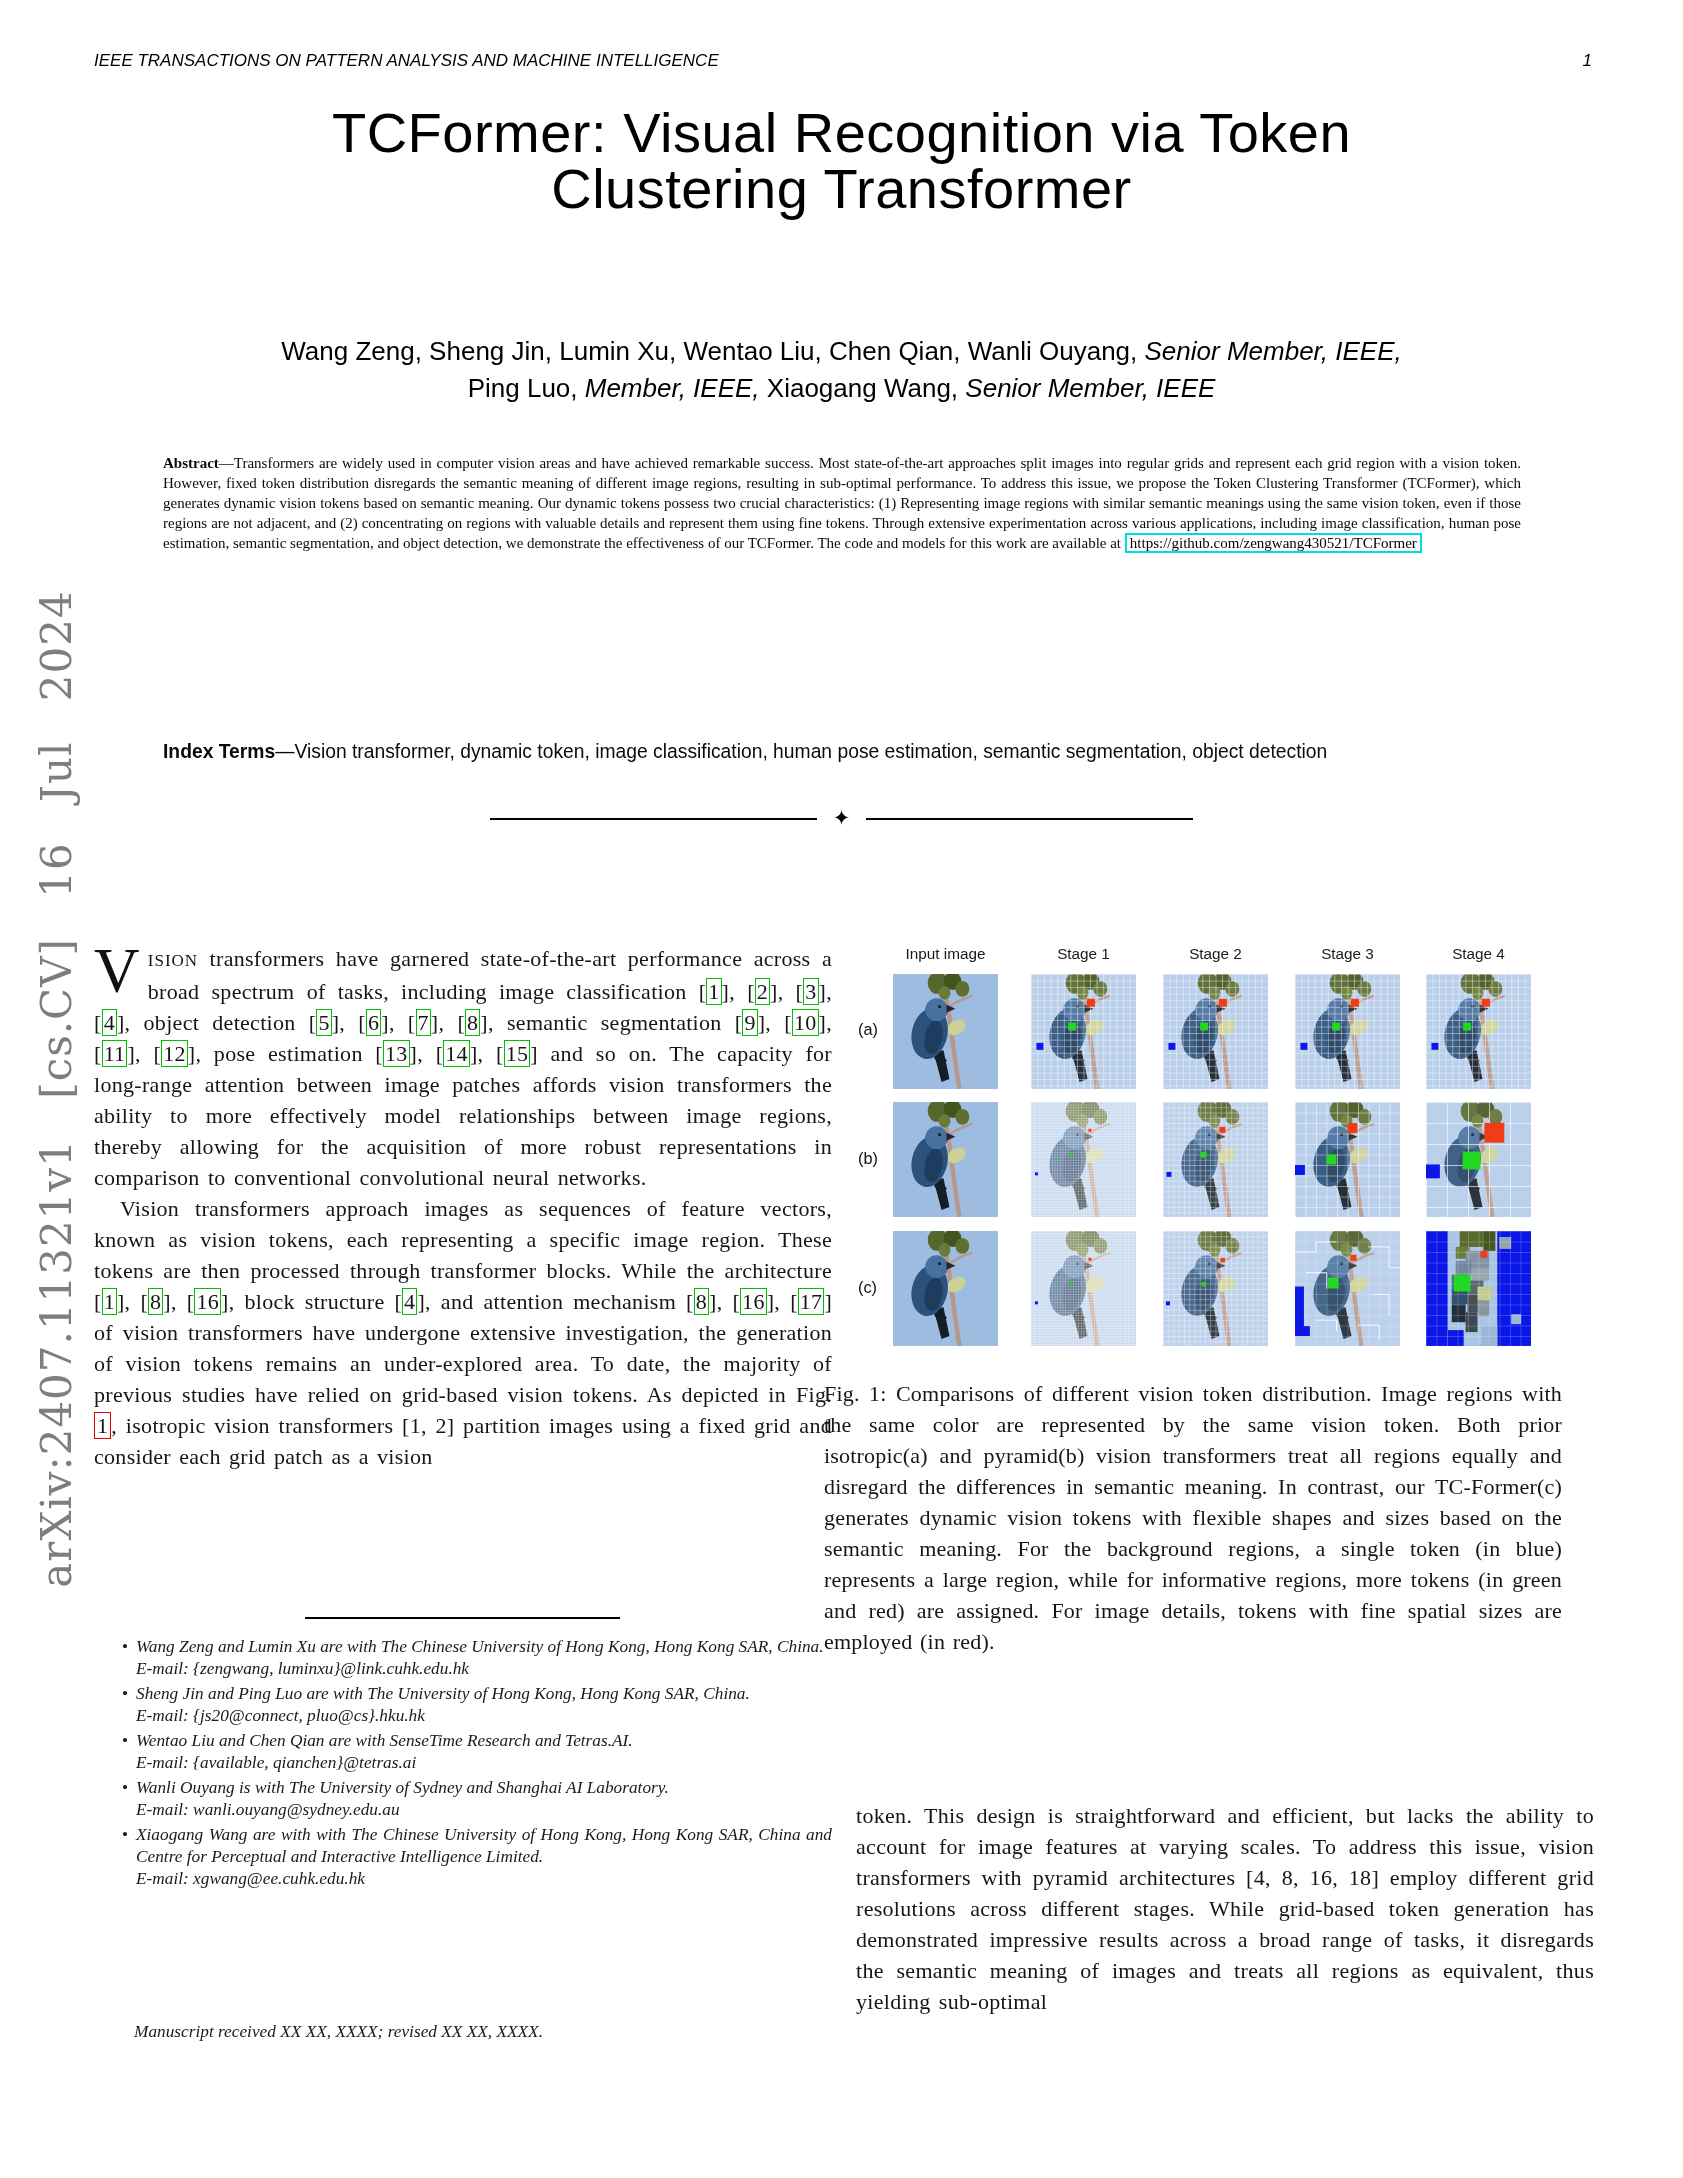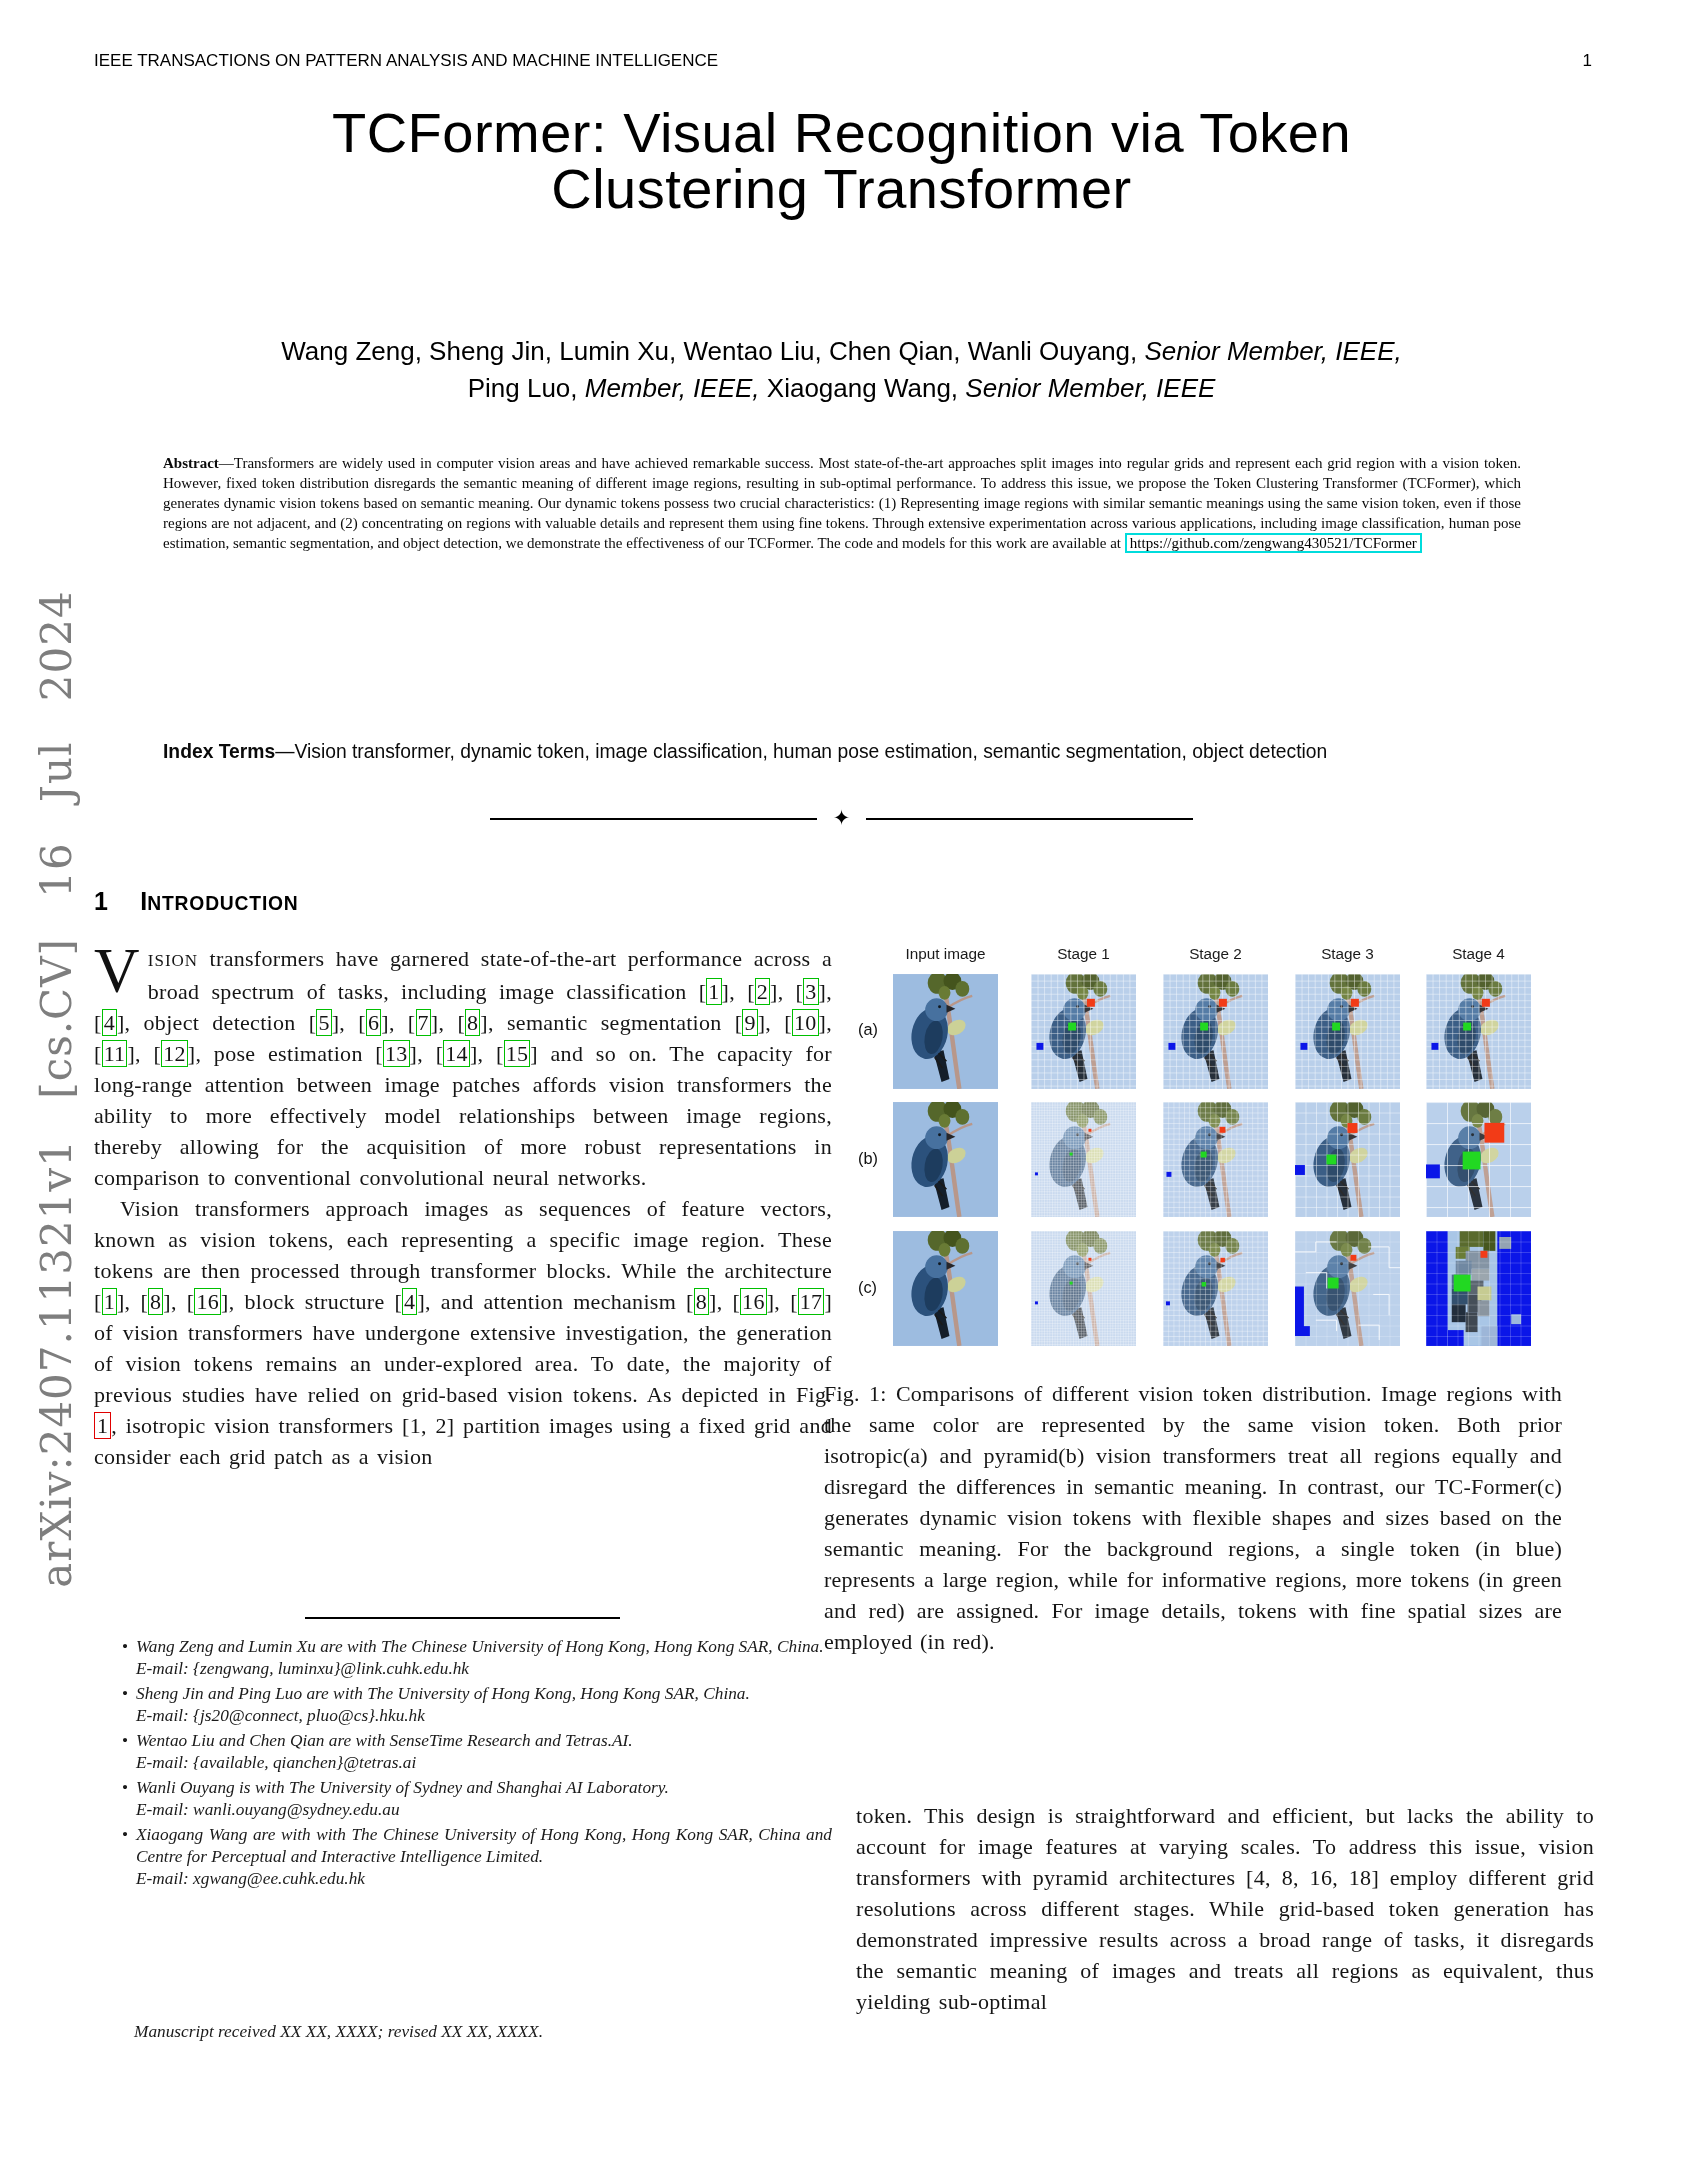--- a/index.html
+++ b/index.html
@@ -1,21 +1,21 @@
 <!DOCTYPE html>
 <html style="--cite: #00bf00; --figbox: #e00000; --urlbox: #00dcdc;"><head>
 <meta charset="utf-8">
 <style>
   html,body{margin:0;padding:0;background:#ffffff;}
   :root{--cite:#00bf00;--figbox:#e00000;--urlbox:#00dcdc;}
   .page{position:relative;width:1683px;height:2178px;background:#ffffff;overflow:hidden;
         font-family:"Liberation Serif",serif;color:#111;}
 
   .header{position:absolute;top:51px;left:94px;right:91px;display:flex;justify-content:space-between;
-          font-family:"Liberation Sans",sans-serif;font-size:17px;color:#000;}
+          font-family:"Liberation Sans",sans-serif;font-size:17px;color:#000;font-style:italic;}
 
   .title{position:absolute;top:105px;left:0;width:100%;text-align:center;margin:0;font-weight:400;
          font-family:"Liberation Sans",sans-serif;font-size:56px;line-height:56px;color:#000;letter-spacing:0.5px;}
 
   .authors{position:absolute;top:333px;left:0;width:100%;text-align:center;
            font-family:"Liberation Sans",sans-serif;font-size:26px;line-height:37px;color:#000;}
   .authors .it{font-style:italic;}
 
   .abstract{position:absolute;top:453px;left:163px;width:1358px;text-align:justify;
             font-family:Liberation Serif, serif;font-size:15px;line-height:20px;color:#0a0a0a;}
@@ -98,24 +98,20 @@
   <div class="index-terms">
     <span class="bold-label">Index Terms</span><span>—Vision transformer, dynamic token, image classification, human pose estimation, semantic segmentation, object detection</span>
   </div>
 
   <div class="ornament-row">
     <span class="orn-line"></span>
     <span class="ornament">✦</span>
     <span class="orn-line"></span>
   </div>
 
-  <div class="sec-heading">
-    <span class="sec-num">1</span>
-    <span class="sec-title"><span class="sc-big">I</span><span class="sc-rest">NTRODUCTION</span></span>
-  </div>
 
   <div class="col-left">
     <p class="body-p"><span class="dropcap">V</span><span class="lead-sc">ISION</span><span> transformers have garnered state-of-the-art performance across a broad spectrum of tasks, including image classification [<span class="cite">1</span>], [<span class="cite">2</span>], [<span class="cite">3</span>], [<span class="cite">4</span>], object detection [<span class="cite">5</span>], [<span class="cite">6</span>], [<span class="cite">7</span>], [<span class="cite">8</span>], semantic segmentation [<span class="cite">9</span>], [<span class="cite">10</span>], [<span class="cite">11</span>], [<span class="cite">12</span>], pose estimation [<span class="cite">13</span>], [<span class="cite">14</span>], [<span class="cite">15</span>] and so on. The capacity for long-range attention between image patches affords vision transformers the ability to more effectively model relationships between image regions, thereby allowing for the acquisition of more robust representations in comparison to conventional convolutional neural networks.</span></p>
     <p class="body-p indent"><span>Vision transformers approach images as sequences of feature vectors, known as vision tokens, each representing a specific image region. These tokens are then processed through transformer blocks. While the architecture [<span class="cite">1</span>], [<span class="cite">8</span>], [<span class="cite">16</span>], block structure [<span class="cite">4</span>], and attention mechanism [<span class="cite">8</span>], [<span class="cite">16</span>], [<span class="cite">17</span>] of vision transformers have undergone extensive investigation, the generation of vision tokens remains an under-explored area. To date, the majority of previous studies have relied on grid-based vision tokens. As depicted in Fig. <span class="figref">1</span>, isotropic vision transformers [1, 2] partition images using a fixed grid and consider each grid patch as a vision</span></p>
   </div>
 
   <div class="fn-rule"></div>
   <div class="footnotes">
       <div class="fn-item">
         <span class="fn-bullet">•</span>

